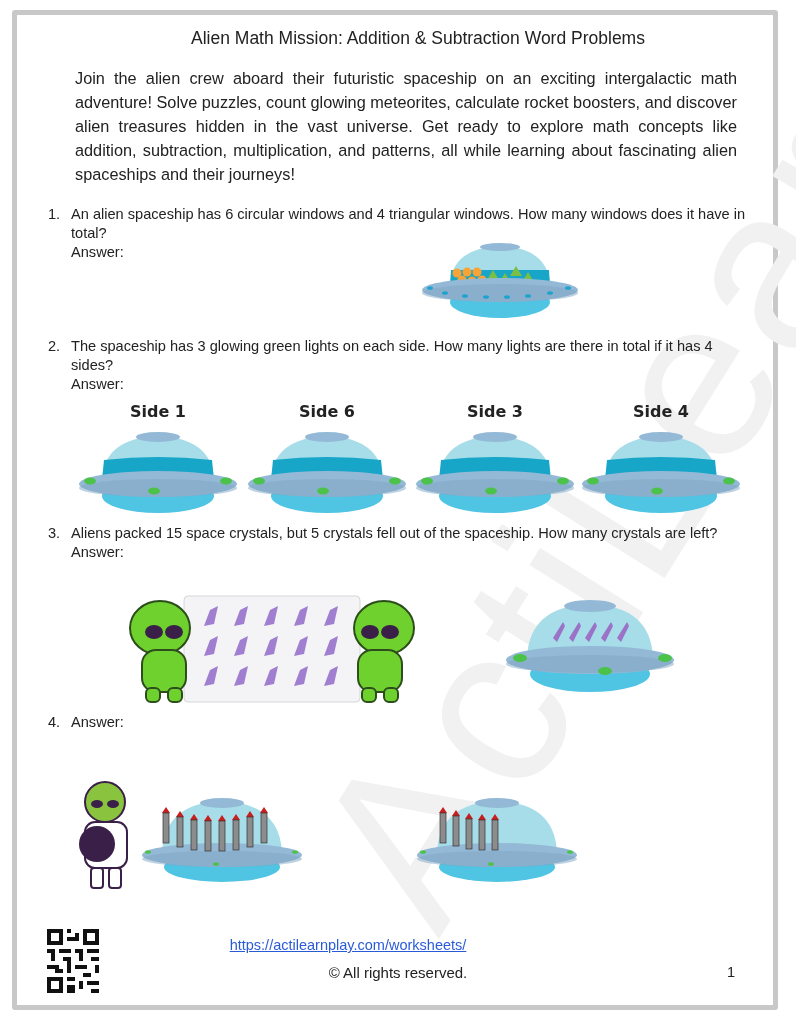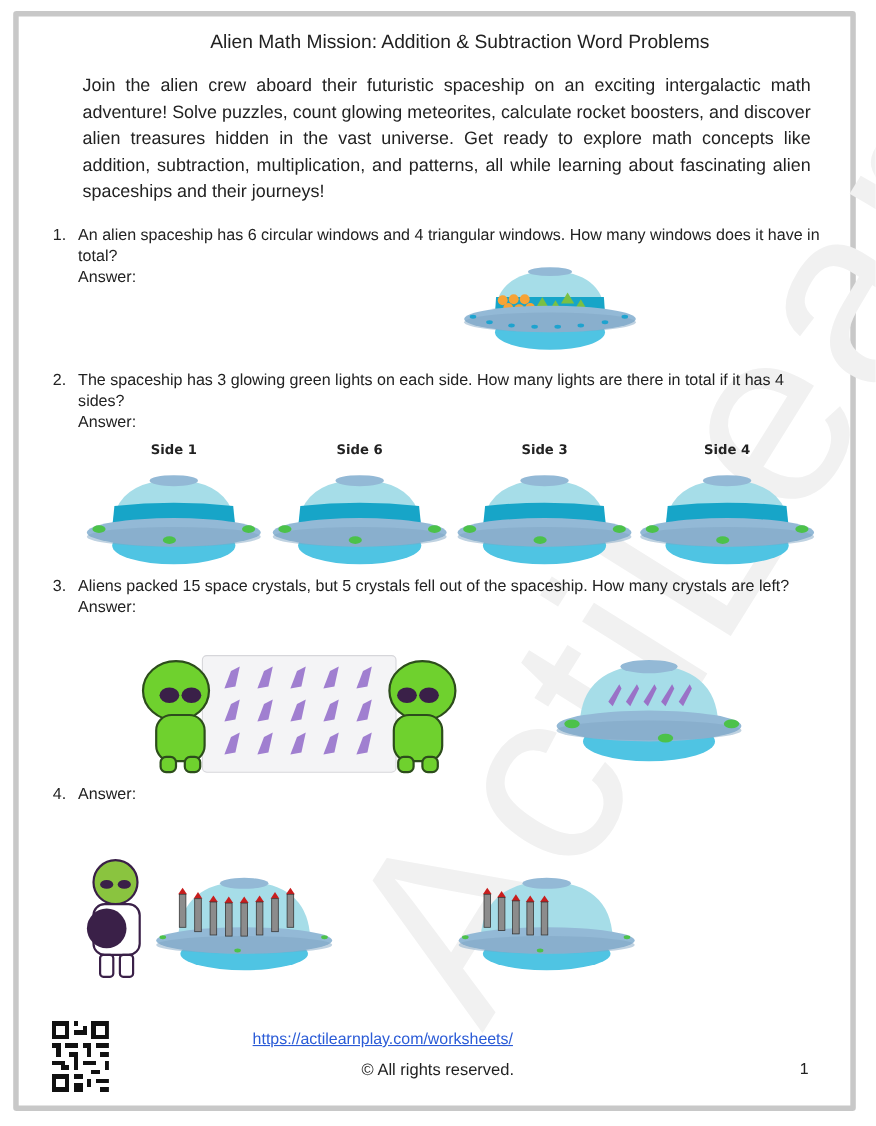--- a/index.html
+++ b/index.html
@@ -6,21 +6,21 @@
   body { width: 796px; height: 1024px; position: relative; overflow: hidden; font-family: "Liberation Sans", sans-serif; color: #1e1e1e; }
   .frame { position: absolute; left: 12px; top: 10px; width: 766px; height: 1000px; border: 5px solid #c8c8c8; border-radius: 3px; box-sizing: border-box; }
   .watermark { position: absolute; left: 130px; top: 330px; font-size: 230px; color: #f1f1f1; transform: rotate(-58deg); transform-origin: center; font-family: "Liberation Sans", sans-serif; pointer-events: none; letter-spacing: 6px; }
   .title { position: absolute; top: 28px; left: 0; width: 796px; text-align: center; font-size: 17.5px; color: #222; padding-left: 20px; }
   .intro { position: absolute; top: 66px; left: 75px; width: 662px; font-size: 16.3px; line-height: 24px; text-align: justify; color: #222; }
   .q { position: absolute; left: 48px; width: 700px; font-size: 14.6px; line-height: 19px; color: #222; }
   .q .num { position: absolute; left: 0; top: 0; }
   .q .body { margin-left: 23px; }
   .ans { display: block; }
   .pic { position: absolute; }
-  .side-label { position: absolute; font-size: 12px; font-weight: bold; color: #222; text-align: center; width: 160px; font-family: "DejaVu Sans", sans-serif; }
+  .side-label { position: absolute; font-size: 16px; font-weight: bold; color: #222; text-align: center; width: 160px; font-family: "DejaVu Sans", sans-serif; }
   .footer-link { position: absolute; top: 937px; left: 0; width: 696px; text-align: center; font-size: 14.5px; color: #2a5bd7; text-decoration: underline; }
   .footer-copy { position: absolute; top: 964px; left: 0; width: 796px; text-align: center; font-size: 15px; color: #222; }
   .page-num { position: absolute; top: 964px; left: 727px; font-size: 14.5px; color: #222; }
   .qr { position: absolute; left: 47px; top: 928px; width: 52px; height: 65px; }
 </style>
 </head>
 <body>
 
 <div class="frame"></div>
 <div class="watermark">ActiLearn</div>

